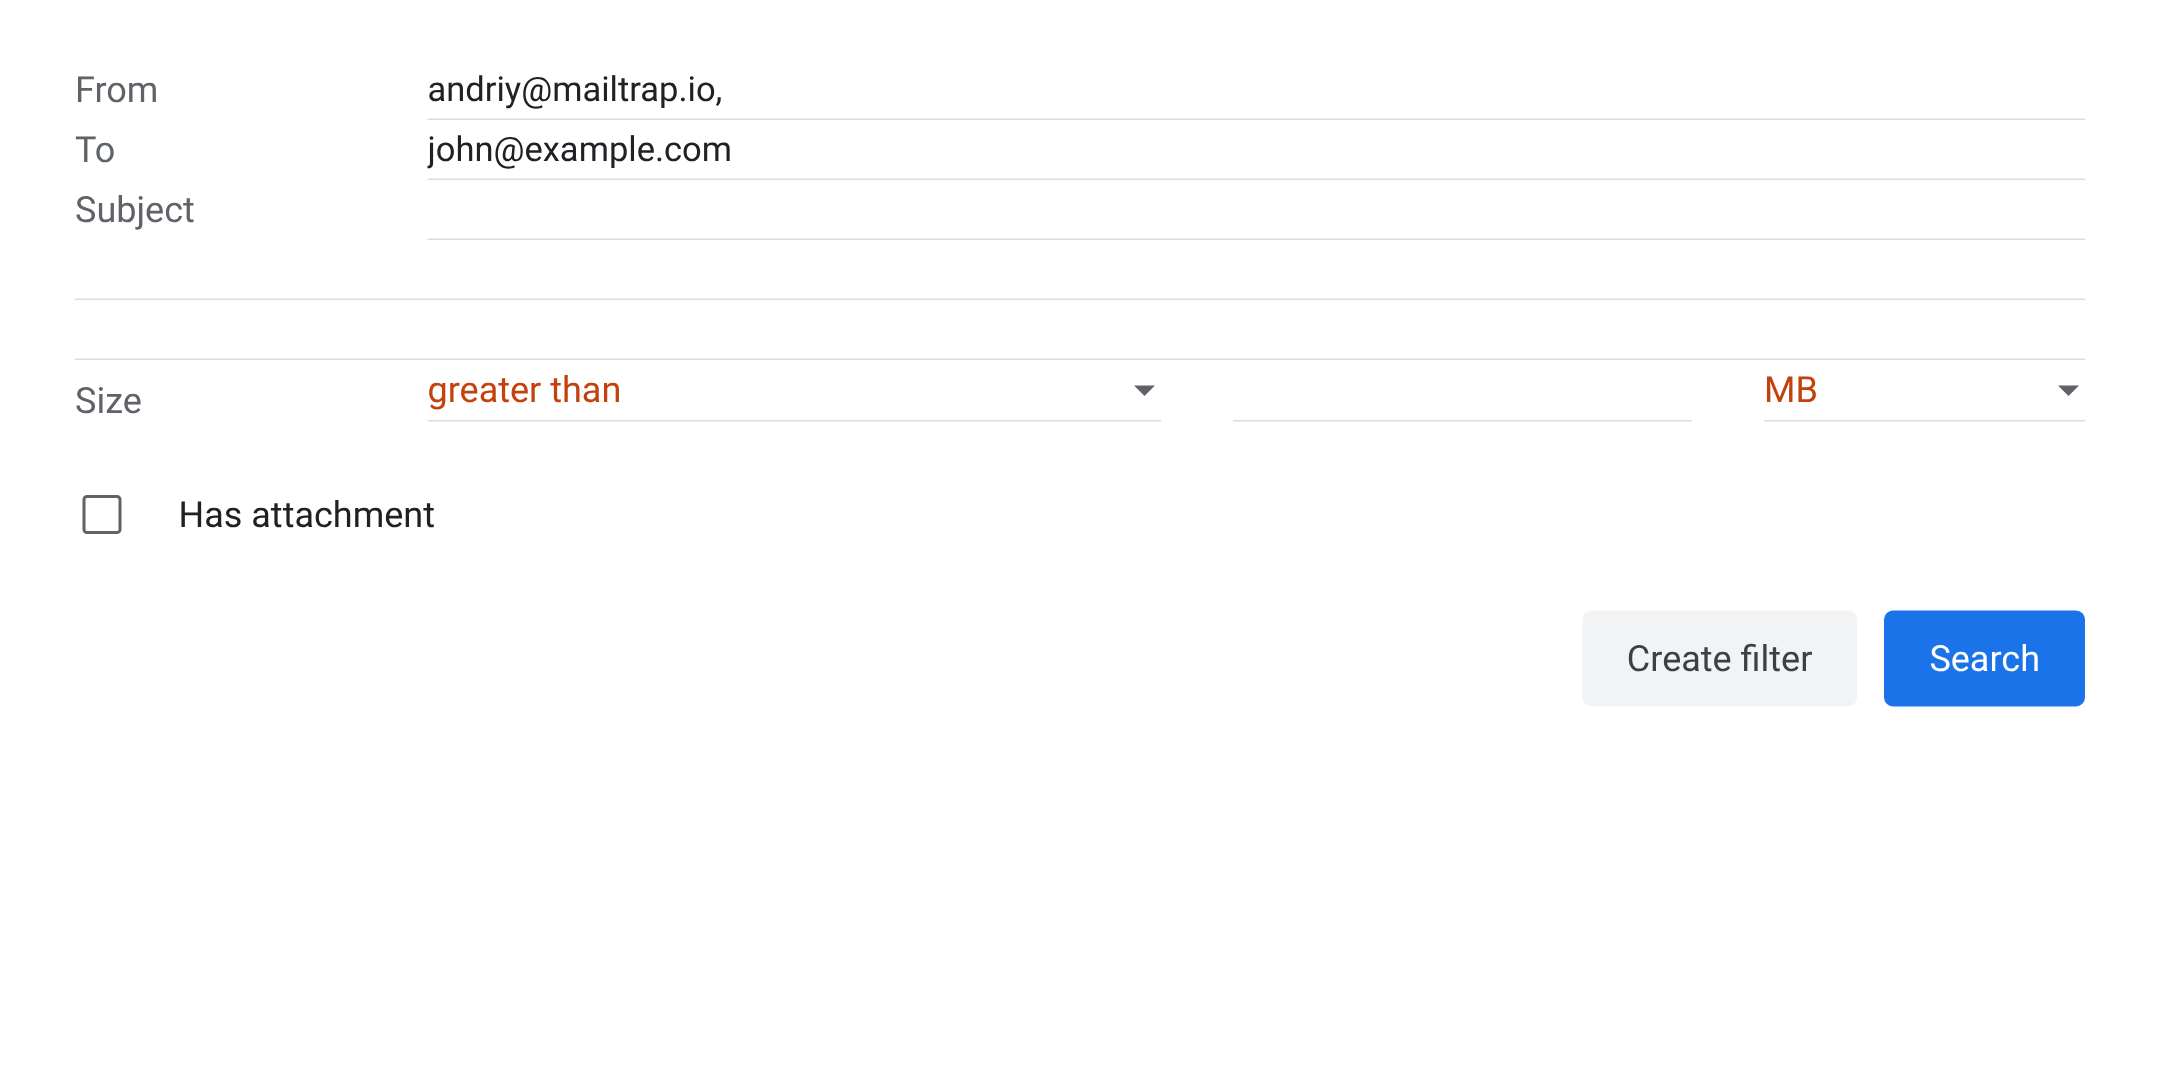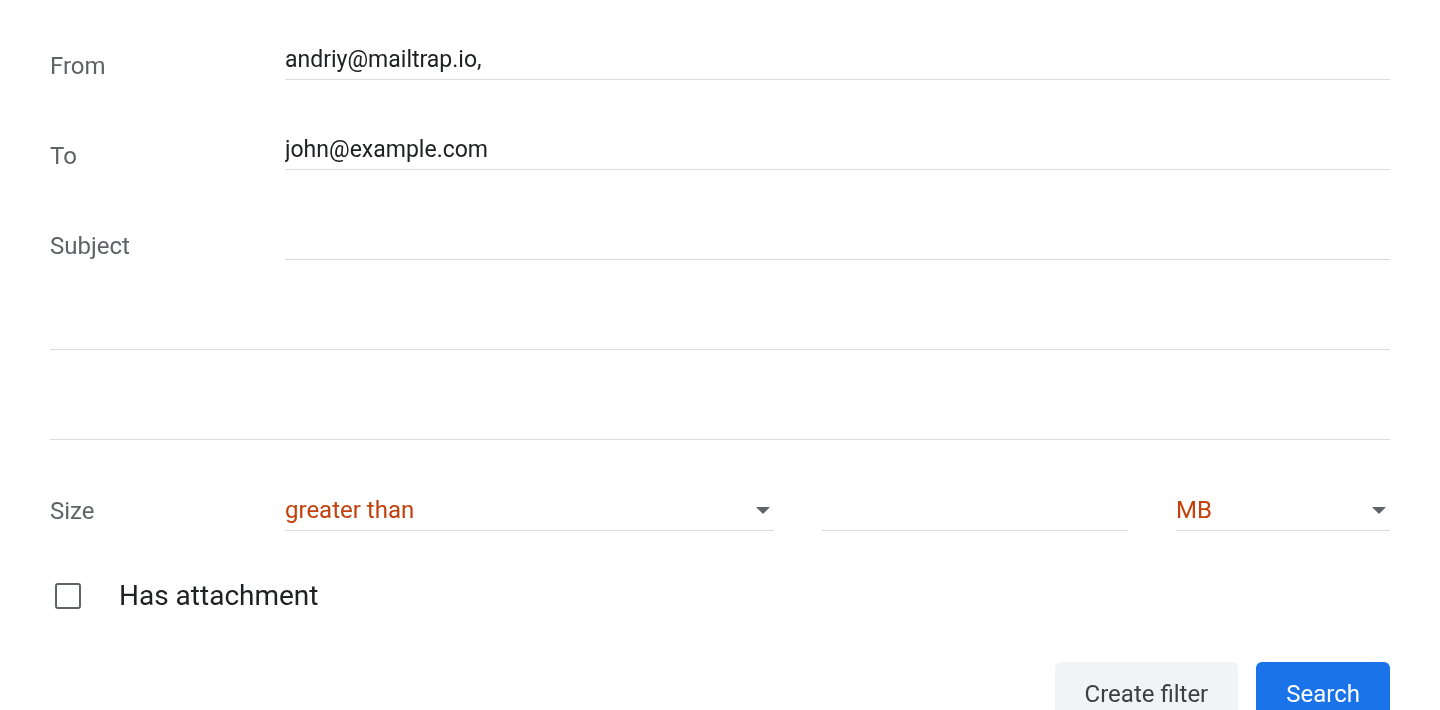--- a/index.html
+++ b/index.html
@@ -5,43 +5,42 @@
     * { box-sizing: border-box; margin: 0; padding: 0; }
     body {
       font-family: 'Google Sans', Roboto, Arial, sans-serif;
       background: #fff;
       width: 1440px;
       height: 710px;
       padding: 40px 50px;
     }
     .form-row {
       display: flex;
-      align-items: flex-end;
-      margin-bottom: 50px;
+      align-items: center;
     }
     .form-label {
       width: 235px;
       font-size: 24px;
       color: #5f6368;
       flex-shrink: 0;
     }
     .text-input {
       flex: 1;
       border: none;
       border-bottom: 1px solid #dadce0;
       font-size: 23px;
       padding: 6px 0;
       outline: none;
       font-family: inherit;
       background: transparent;
       color: #202124;
     }
     .size-row {
       display: flex;
-      align-items: center;
+      align-items: flex-end;
       margin-bottom: 48px;
     }
     .size-controls {
       flex: 1;
       display: flex;
       gap: 48px;
     }
     .dropdown-wrapper {
       display: flex;
       align-items: center;
@@ -75,21 +74,21 @@
     .checkbox-box {
       width: 26px;
       height: 26px;
       border: 2.5px solid #5f6368;
       border-radius: 3px;
       margin-right: 38px;
       cursor: pointer;
       flex-shrink: 0;
     }
     .checkbox-label {
-      font-size: 28px;
+      font-size: 24px;
       color: #202124;
     }
     .button-row {
       display: flex;
       justify-content: flex-end;
       gap: 18px;
       padding-right: 0;
     }
     .btn {
       font-size: 24px;

